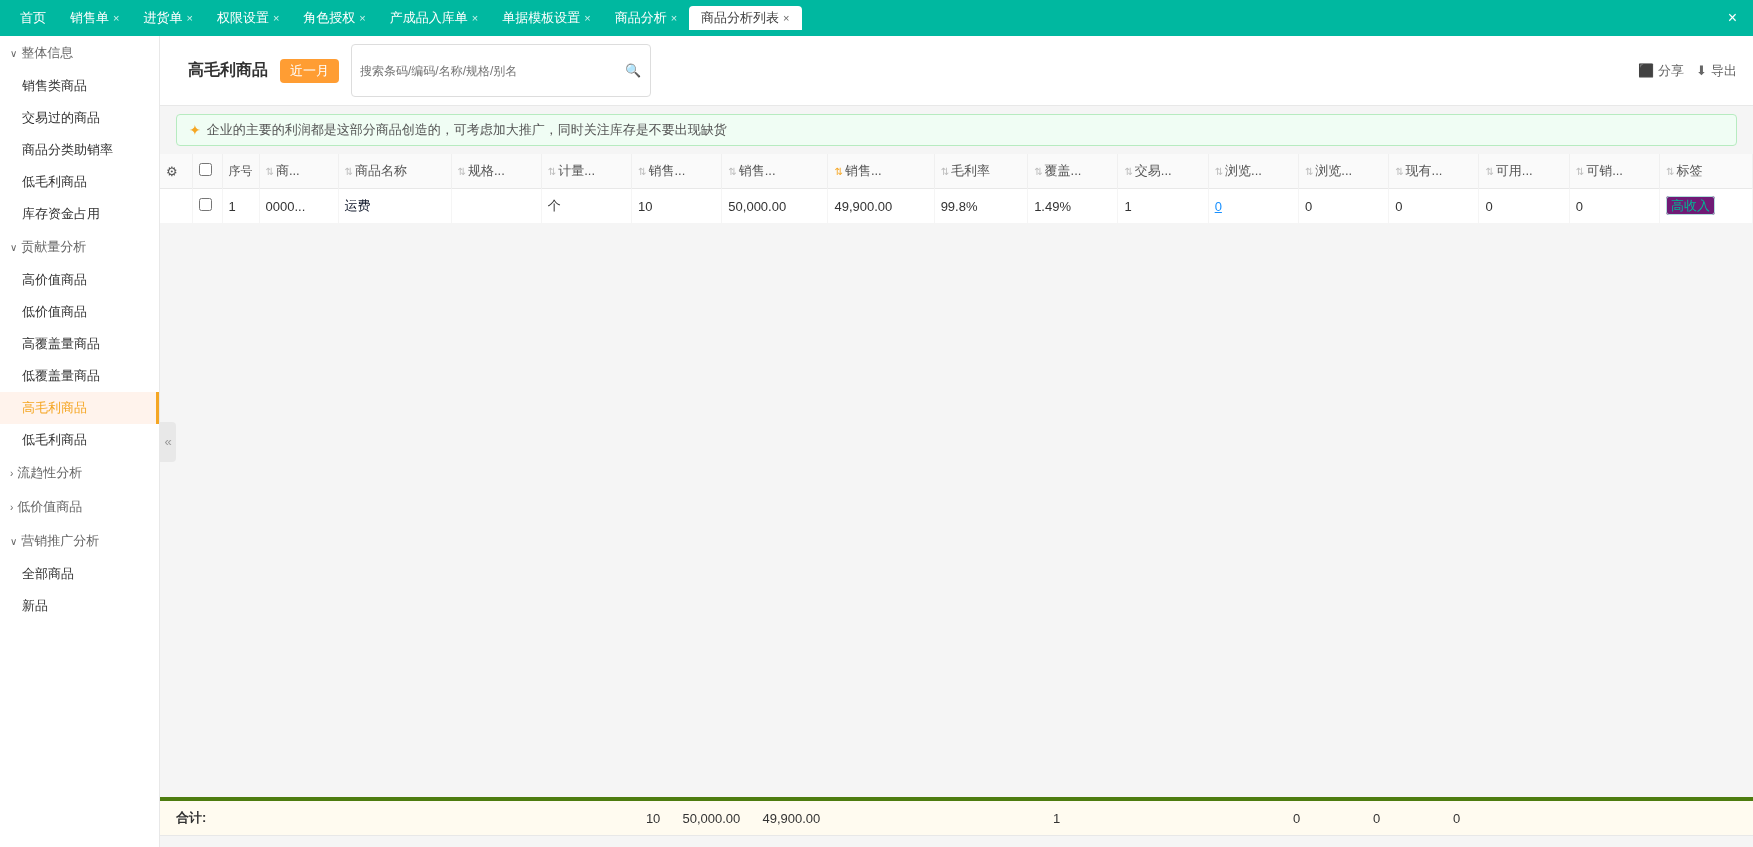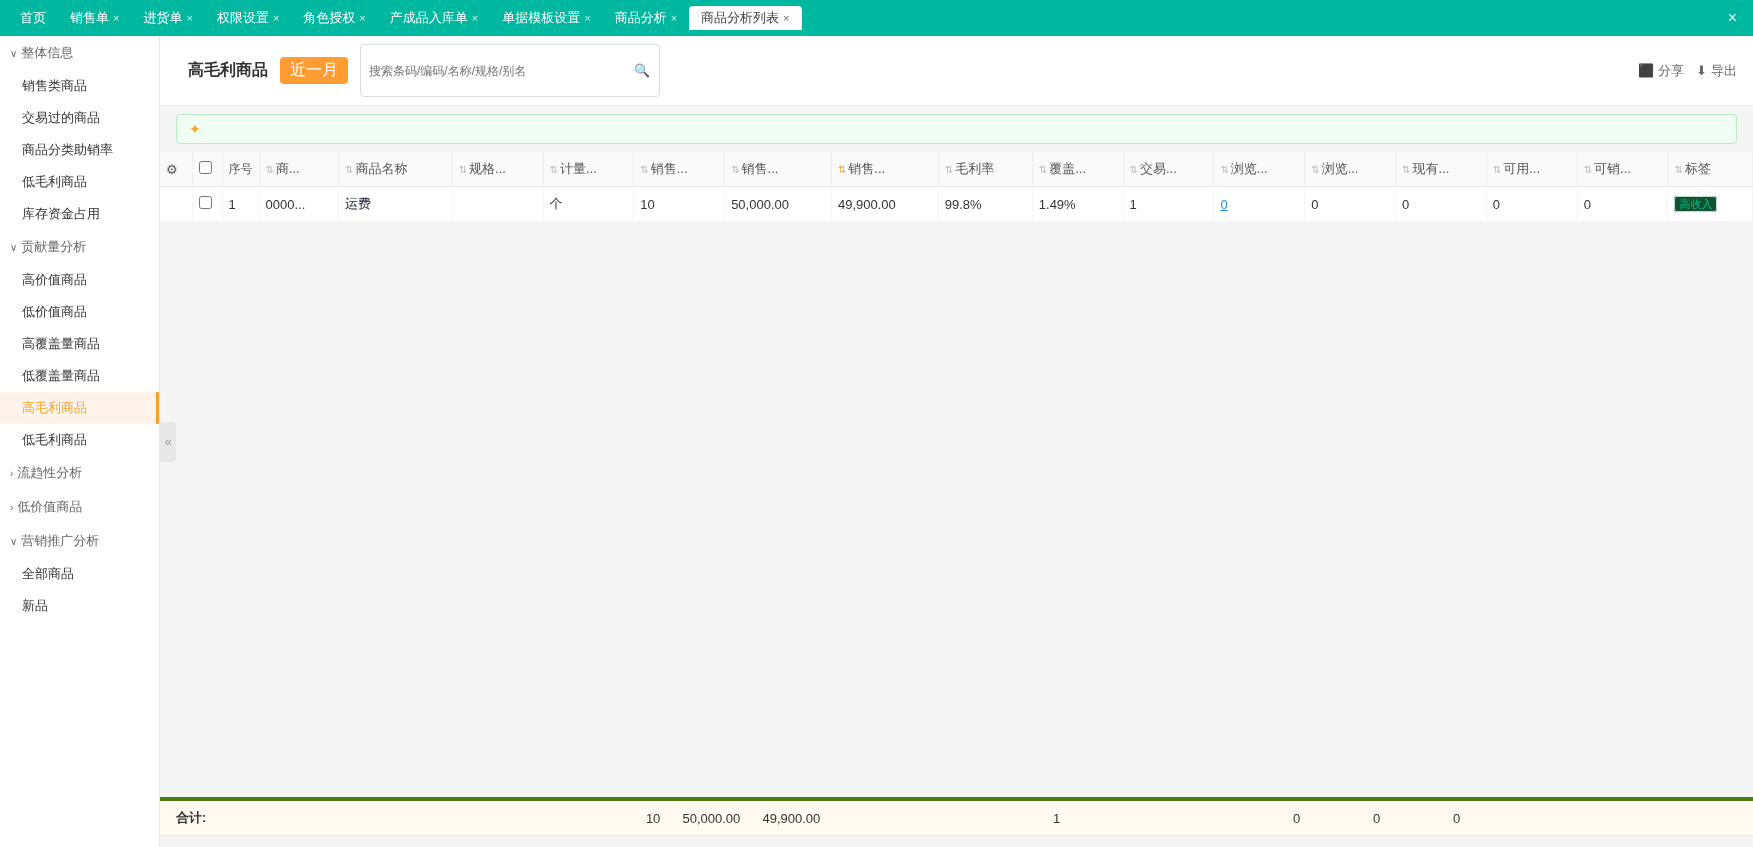--- a/index.html
+++ b/index.html
@@ -126,21 +126,21 @@
       font-size: 16px;
       font-weight: bold;
       color: #333;
     }
     .filter-btn {
       background: #ff9d33;
       color: #fff;
       border: none;
       border-radius: 4px;
       padding: 3px 10px;
-      font-size: 16px;
+      font-size: 13px;
       cursor: pointer;
     }
     .search-box {
       display: flex;
       align-items: center;
       border: 1px solid #ddd;
       border-radius: 4px;
       padding: 18px 8px;
       flex: 1;
       max-width: 300px;
@@ -213,22 +213,22 @@
     td {
       padding: 8px 6px;
       border-bottom: 1px solid #f5f5f5;
       border-right: 1px solid #f5f5f5;
       font-size: 12px;
       color: #333;
       white-space: nowrap;
     }
     .tag-high-income {
       color: #00b894;
-      font-size: 11px;
-      background: #14532d;
+      font-size: 13px;
+      background: #701a75;
       border: 1px solid #b2dfdb;
       border-radius: 3px;
       padding: 1px 4px;
     }
     .link-blue { color: #1890ff; text-decoration: underline; cursor: pointer; }
 
     
     .footer-row {
       background: #fffbf0;
       border-top: 4px solid #4d7c0f;
@@ -396,20 +396,21 @@
         </div>
         <div class="action-btn">
           <span>⬇</span>
           <span>导出</span>
         </div>
       </div>
     </div>
 
     <div class="info-banner">
       <span class="info-icon">✦</span>
+      <span>企业的主要的利润都是这部分商品创造的，可考虑加大推广，同时关注库存是不要出现缺货</span>
     </div>
 
     <div class="table-wrapper">
       <table>
         <thead>
           <tr>
             <th style="width:32px;">
               <span>⚙</span>
             </th>
             <th style="width:30px;">

